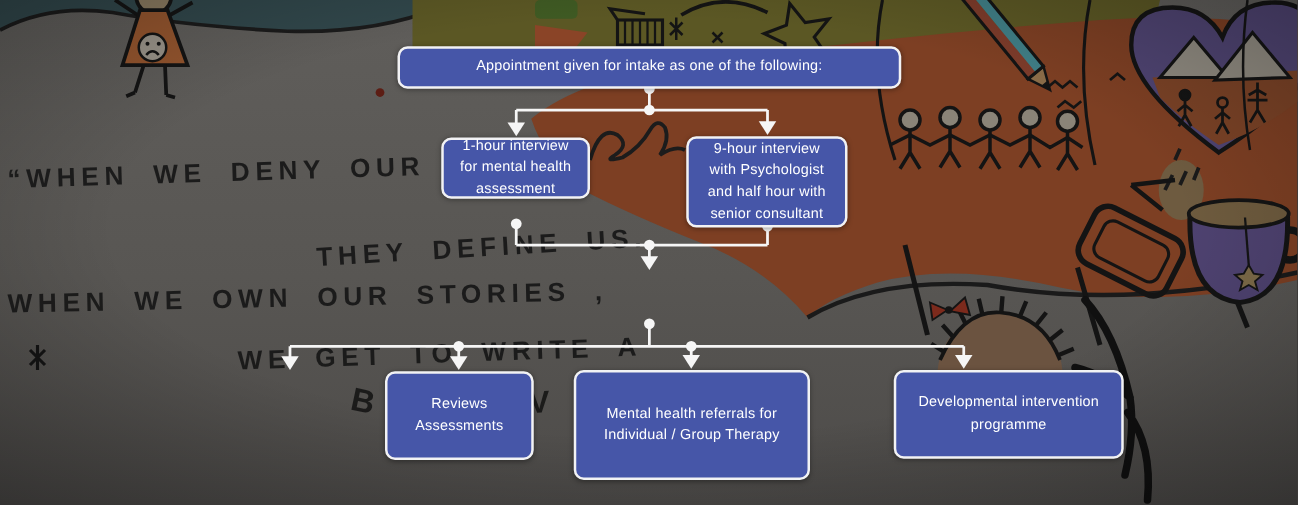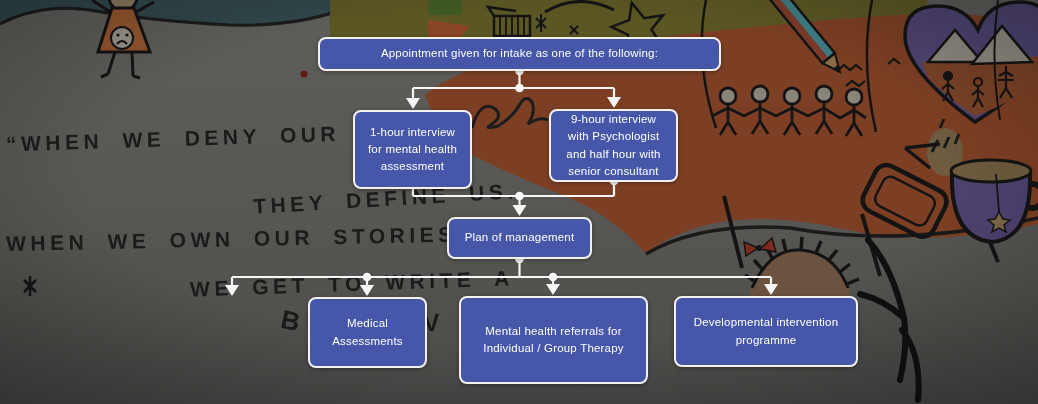--- a/index.html
+++ b/index.html
@@ -37,27 +37,27 @@
     border-radius:8px;
     color:var(--node-text,#fff);
     display:flex;align-items:center;justify-content:center;
     text-align:center;
     font-size:11.5px;line-height:1.5;letter-spacing:.2px;
     padding:0 8px;box-sizing:border-box;
     box-shadow:0 1px 4px rgba(0,0,0,.35);
     z-index:3;
   }
   .n-intake{left:318px;top:37px;width:403px;height:34px;}
-  .n-interview-mental{left:353px;top:110px;width:119px;height:79px;}
+  .n-interview-mental{left:353px;top:110px;width:119px;height:49px;}
   .n-interview-psych{left:549px;top:109px;width:129px;height:73px;}
   .n-plan{left:447px;top:217px;width:145px;height:42px;}
   .n-reviews{left:172px;top:297px;width:120px;height:71px;}
   .n-assessments{left:308px;top:297px;width:119px;height:71px;}
   .n-referrals{left:459px;top:296px;width:189px;height:88px;}
-  .n-developmental{left:674px;top:296px;width:184px;height:71px;}
+  .n-developmental{left:715px;top:296px;width:184px;height:71px;}
 
   .connector-svg{position:absolute;inset:0;z-index:2;}
   .connector-stroke{stroke:var(--connector,#f6f6f6);stroke-width:2.2;fill:none;}
   .connector-fill{fill:var(--connector,#f6f6f6);}
 </style>
 </head>
 <body>
 
 <div class="stage">
 
@@ -242,25 +242,22 @@
 
   <div class="node n-intake">
     <span>Appointment given for intake as one of the following:</span>
   </div>
   <div class="node n-interview-mental">
     <span>1-hour interview for mental health assessment</span>
   </div>
   <div class="node n-interview-psych">
     <span>9-hour interview with Psychologist and half hour with senior consultant</span>
   </div>
-  <div class="node n-plan">
-    <span>Plan of management</span>
-  </div>
   <div class="node n-assessments">
-    <span>Medical Assessments</span>
+    <span>Reviews Assessments</span>
   </div>
   <div class="node n-referrals">
     <span>Mental health referrals for Individual / Group Therapy</span>
   </div>
   <div class="node n-developmental">
     <span>Developmental intervention programme</span>
   </div>
 
 </div>
 

